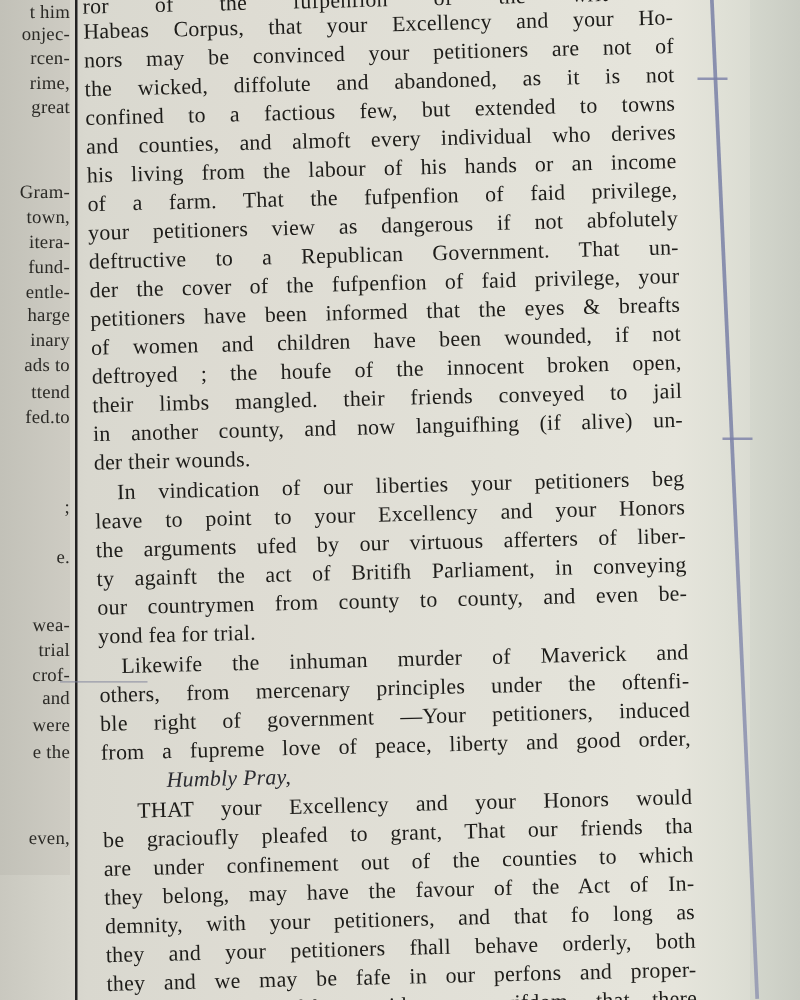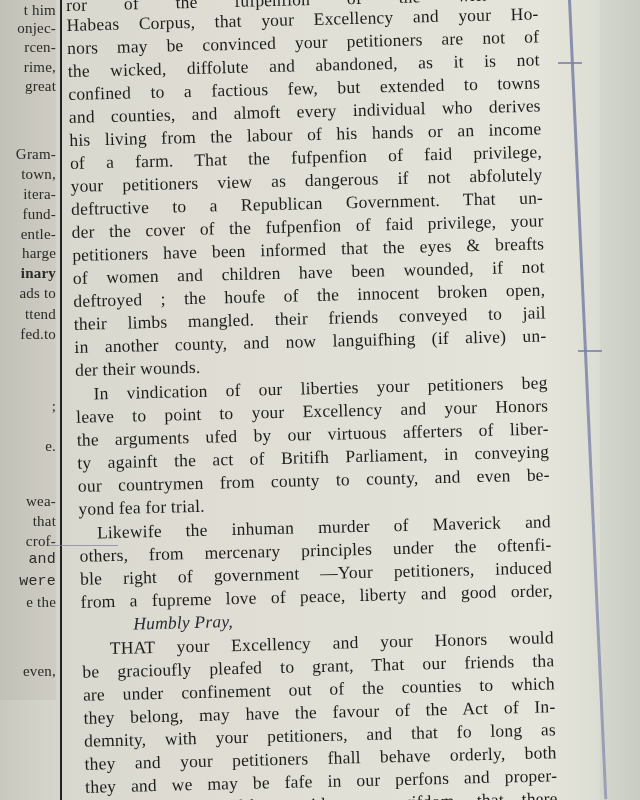--- a/index.html
+++ b/index.html
@@ -68,31 +68,31 @@
       <div class="left-line" style="top: 20px;">onjec-</div>
       <div class="left-line" style="top: 39px;">rcen-</div>
       <div class="left-line" style="top: 59px; text-align: right;">rime,</div>
       <div class="left-line italic" style="top: 78px;">great</div>
       <div class="left-line" style="top: 146px;">Gram-</div>
       <div class="left-line" style="top: 166px;">town,</div>
       <div class="left-line" style="top: 186px;">itera-</div>
       <div class="left-line" style="top: 206px;">fund-</div>
       <div class="left-line" style="top: 226px;">entle-</div>
       <div class="left-line" style="top: 245px;">harge</div>
-      <div class="left-line" style="top: 265px; font-weight: bold;">inary</div>
+      <div class="left-line" style="top: 265px;">inary</div>
       <div class="left-line" style="top: 285px;">ads to</div>
       <div class="left-line" style="top: 306px;">ttend</div>
       <div class="left-line" style="top: 326px;">fed.to</div>
       <div class="left-line" style="top: 398px;">;</div>
       <div class="left-line" style="top: 438px;">e.</div>
       <div class="left-line" style="top: 493px;">wea-</div>
-      <div class="left-line" style="top: 513px;">that</div>
+      <div class="left-line" style="top: 513px;">trial</div>
       <div class="left-line" style="top: 533px;">crof-</div>
-      <div class="left-line" style="top: 551px; font-family: Liberation Mono, monospace;">and</div>
-      <div class="left-line" style="top: 573px; font-family: Liberation Mono, monospace;">were</div>
+      <div class="left-line" style="top: 551px;">and</div>
+      <div class="left-line" style="top: 573px;">were</div>
       <div class="left-line" style="top: 594px; text-align: right;">e the</div>
       <div class="left-line" style="top: 663px;">even,</div>
       <div class="left-line" style="top: 683px; margin-top: 31px;">no-</div>
       <div class="left-line" style="top: 703px;">war,</div>
       <div class="left-line" style="top: 724px;">ftra-</div>
       <div class="left-line" style="top: 745px;">ex-</div>
       <div class="left-line" style="top: 766px;">pre-</div>
     </div>
   <div class="rule-vert"></div>
   <div class="right-strip"></div>

